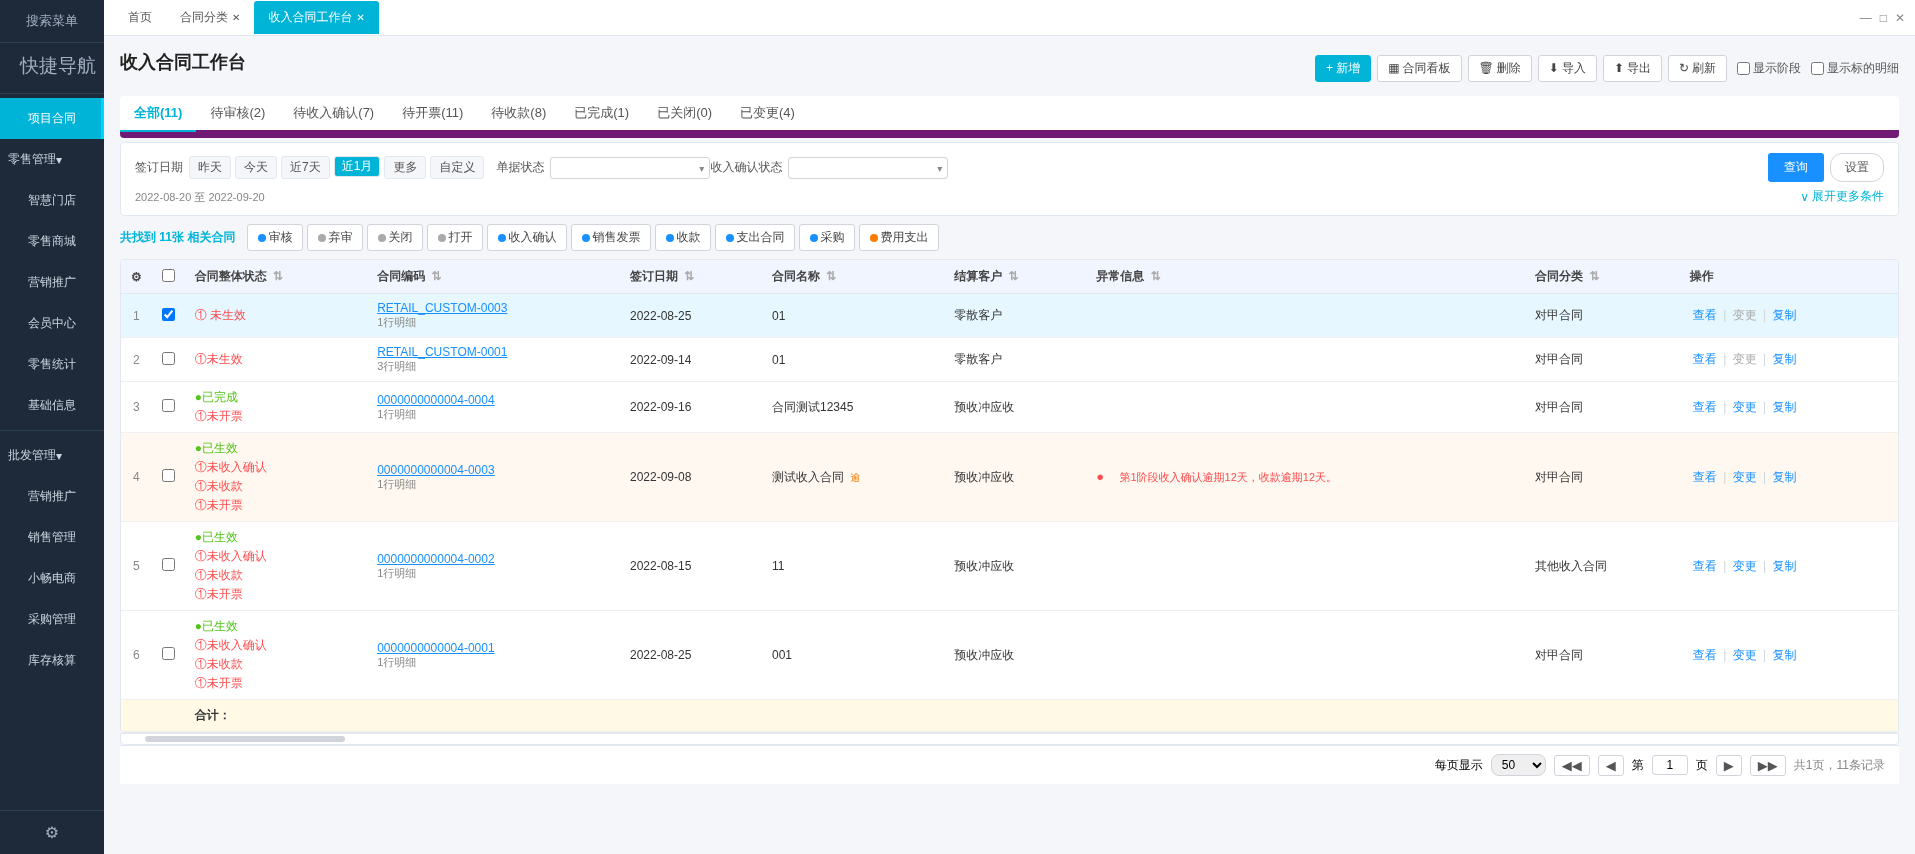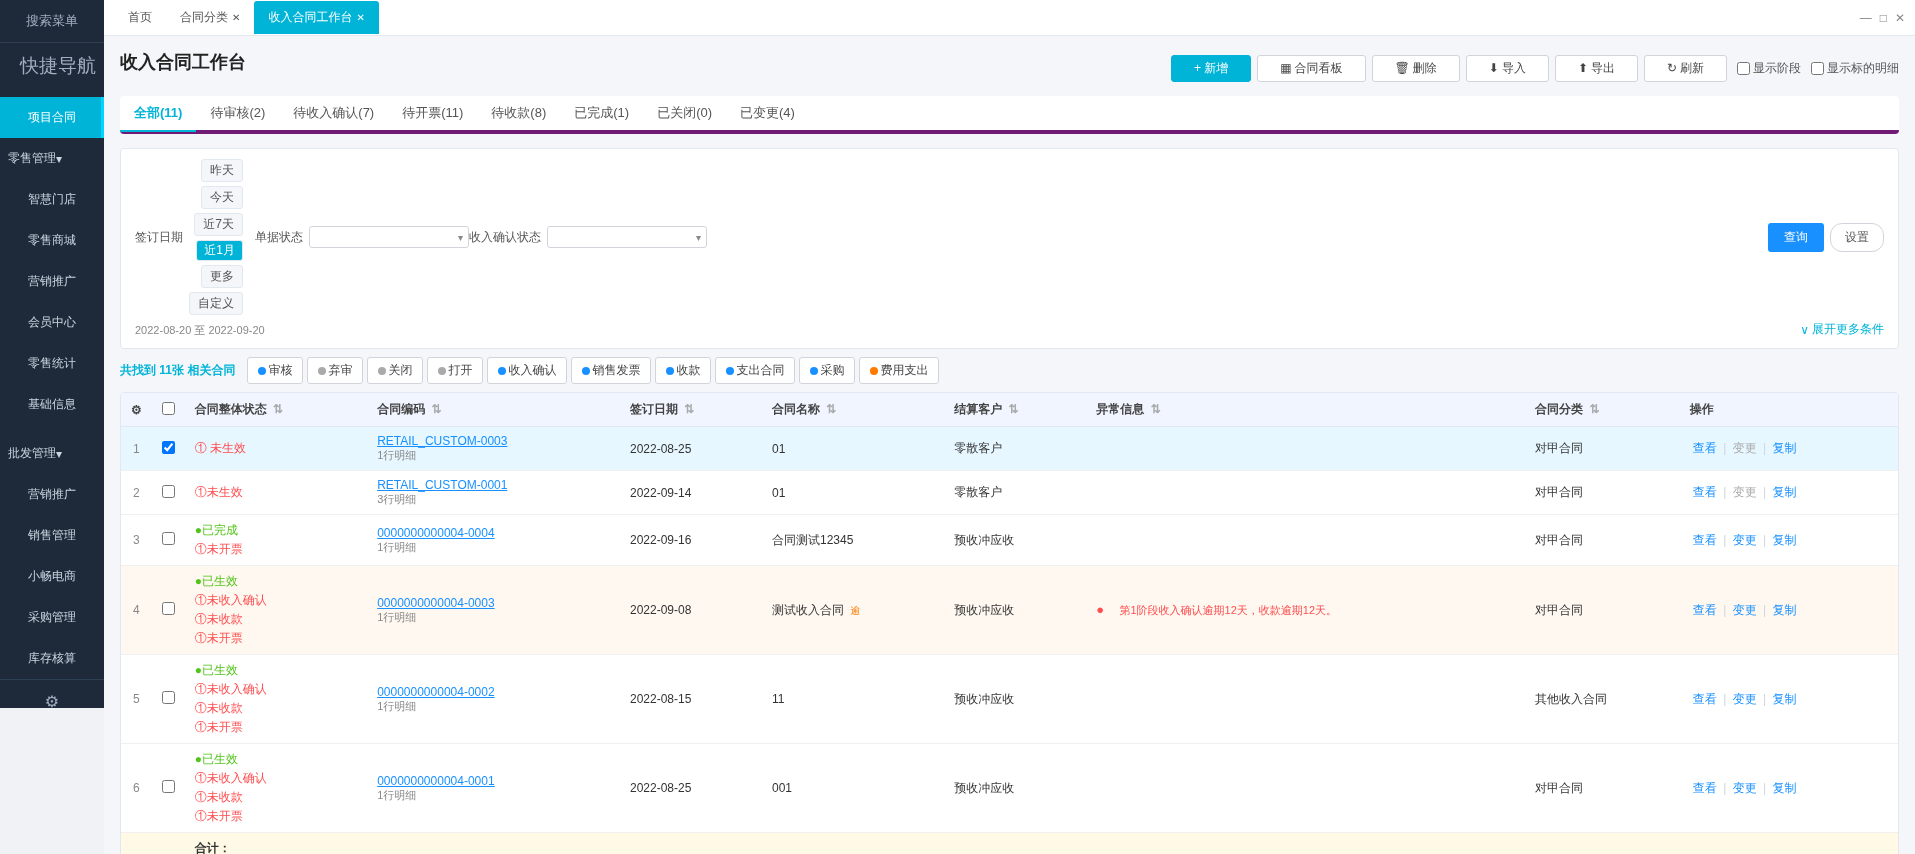--- a/index.html
+++ b/index.html
@@ -1,19 +1,19 @@
 <!DOCTYPE html>
 <html><head>
   <meta charset="utf-8">
   <style>
     * { box-sizing: border-box; margin: 0; padding: 0; font-family: 'Microsoft YaHei', Arial, sans-serif; font-size: 12px; }
     body { background: #f0f2f5; overflow: hidden; width: 1915px; height: 854px; display: flex; }
 
     
-    .sidebar { width: 104px; background: #1e2a3a; height: 708px; display: flex; flex-direction: column; flex-shrink: 0; }
+    .sidebar { width: 104px; background: #1e2a3a; height: 854px; display: flex; flex-direction: column; flex-shrink: 0; }
     .sidebar-search { color: #a0aec0; padding: 12px 8px; text-align: center; border-bottom: 1px solid #2d3f52; cursor: pointer; font-size: 13px; }
     .sidebar-quick-nav { color: #a0aec0; padding: 10px 8px; text-align: right; font-size: 19px; cursor: pointer; }
     .sidebar-item { color: #cbd5e0; padding: 12px 8px; text-align: center; cursor: pointer; font-size: 13px; position: relative; }
     .sidebar-item.active { background: #00b4d8; color: #fff; }
     .sidebar-item.active::after { content: ''; position: absolute; right: 0; top: 0; width: 3px; height: 100%; background: #00d4ff; }
     .sidebar-item.has-arrow { display: flex; justify-content: flex-start; align-items: center; padding-right: 6px; }
     .sidebar-bottom { margin-top: auto; padding: 12px; text-align: center; color: #a0aec0; border-top: 1px solid #2d3f52; }
     .sidebar-divider { height: 1px; background: #2d3f52; margin: 4px 0; }
 
     
@@ -24,33 +24,33 @@
     .tab-item { padding: 8px 14px; cursor: pointer; color: #555; font-size: 13px; display: flex; align-items: center; gap: 4px; }
     .tab-item.active { background: #00b4d8; color: #fff; border-radius: 3px 3px 0 0; }
     .tab-close { font-size: 10px; cursor: pointer; }
     .tab-bar-right { margin-left: auto; display: flex; gap: 8px; align-items: center; color: #888; }
 
     
     .content { flex: 1; padding: 14px 16px; overflow: auto; background: #f5f6fa; }
     .page-title { font-size: 18px; font-weight: bold; color: #222; margin-bottom: 12px; }
 
     
-    .filter-tabs { display: flex; gap: 0; background: #fff; border-radius: 4px; margin-bottom: 14px; border-bottom: 4px solid #701a75; }
+    .filter-tabs { display: flex; gap: 0; background: #fff; border-radius: 4px; margin-bottom: 4px; border-bottom: 8px solid #701a75; }
     .filter-tab { padding: 8px 14px; cursor: pointer; color: #555; font-size: 13px; border-bottom: 2px solid transparent; margin-bottom: -2px; }
     .filter-tab.active { color: #00b4d8; border-bottom: 2px solid #00b4d8; font-weight: bold; }
-    .toolbar-btn { display: flex; align-items: center; gap: 3px; padding: 4px 22px; border: 1px solid #d1d5db; border-radius: 3px; background: #fff; cursor: pointer; color: #444; font-size: 12px; }
+    .toolbar-btn { display: flex; align-items: center; gap: 3px; padding: 4px 10px; border: 1px solid #d1d5db; border-radius: 3px; background: #fff; cursor: pointer; color: #444; font-size: 12px; }
     .toolbar-btn.primary { background: #00b4d8; color: #fff; border-color: #00b4d8; }
     .checkbox-label { display: flex; align-items: center; gap: 3px; font-size: 12px; color: #555; margin-left: 4px; }
 
     
     .search-bar { background: #fff; border-radius: 4px; padding: 10px 14px; margin-bottom: 8px; border: 1px solid #e2e8f0; }
     .search-row { display: flex; align-items: center; gap: 12px; flex-wrap: wrap; }
     .search-field { display: flex; align-items: center; gap: 6px; }
     .search-label { color: #555; font-size: 12px; white-space: nowrap; }
-    .date-range { display: flex; align-items: flex-end; gap: 4px; flex-direction: column; }
+    .date-range { display: flex; align-items: flex-start; gap: 4px; }
     .date-btn { padding: 2px 8px; border-radius: 3px; cursor: pointer; font-size: 12px; color: #555; background: #f5f6fa; border: 1px solid #e2e8f0; }
     .date-range-text { color: #888; font-size: 11px; margin-top: 2px; }
     .select-input { border: 1px solid #d1d5db; border-radius: 3px; padding: 3px 24px 3px 8px; font-size: 12px; color: #555; background: #fff; width: 160px; appearance: none; cursor: pointer; }
     .select-wrapper { position: relative; display: inline-block; }
     .select-wrapper::after { content: '▾'; position: absolute; right: 6px; top: 50%; transform: translateY(-50%); color: #888; pointer-events: none; font-size: 10px; }
     .expand-btn { color: #00b4d8; cursor: pointer; font-size: 12px; border: none; background: none; display: flex; align-items: center; gap: 3px; }
     .btn-query { background: #1890ff; color: #fff; border: none; border-radius: 3px; padding: 5px 16px; cursor: pointer; font-size: 12px; }
     .btn-setting { background: #fff; color: #555; border: 1px solid #d1d5db; border-radius: 12px; padding: 5px 14px; cursor: pointer; font-size: 12px; }
 
     

